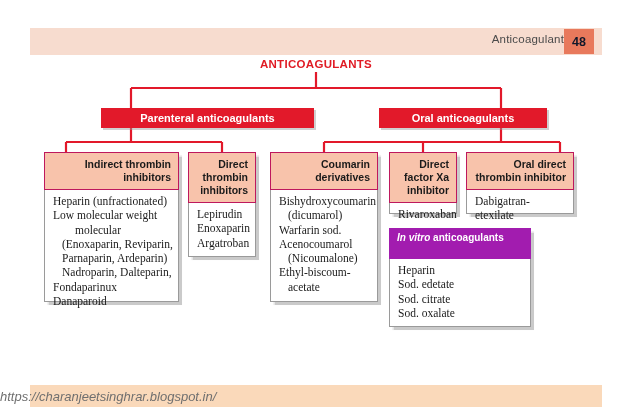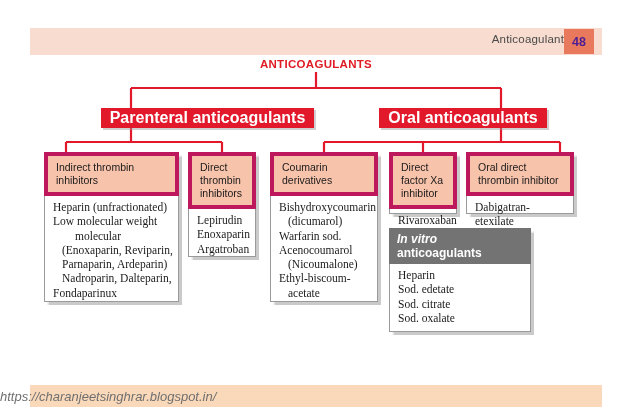--- a/index.html
+++ b/index.html
@@ -32,21 +32,21 @@
     color: #4a4a4a;
     letter-spacing: .2px;
   }
   #page-badge {
     position: absolute;
     left: 564px;
     top: 29px;
     width: 30px;
     height: 25px;
     background: #e8795c;
-    color: #4c1d95;
+    color: #0f172a;
     font-size: 12.5px;
     font-weight: bold;
     display: flex;
     align-items: center;
     justify-content: center;
   }
 
   
   #diagram {
     position: absolute;
@@ -75,48 +75,49 @@
     font-weight: bold;
     color: #e01b24;
     letter-spacing: .3px;
   }
 
   
   .red-box {
     position: absolute;
     background: #e2192a;
     color: #ffffff;
-    font-size: 16px;
+    font-size: 11px;
     font-weight: bold;
     display: flex;
     align-items: center;
     justify-content: center;
     box-shadow: 2px 2px 0 rgba(150,150,150,.45);
   }
   #box-parenteral { left: 101px; top: 108px; width: 213px; height: 20px; }
   #box-oral       { left: 379px; top: 108px; width: 168px; height: 20px; }
 
   
   .card {
     position: absolute;
     background: #ffffff;
     border: 1px solid #9a9a9a;
     box-shadow: 2.5px 2.5px 1px rgba(150,150,150,.5);
     box-sizing: border-box;
   }
   .card-head {
     background: #f8c3ab;
-    border: 4px solid #be185d;
+    border: 1px solid #be185d;
     margin: -1px;
     padding: 5px 7px 5px 8px;
     font-size: 10.5px;
-    font-weight: normal;
+    font-weight: bold;
     color: #1a1a1a;
     line-height: 13px;
     box-sizing: content-box;
+    text-align: right;
   }
   .card-body {
     padding: 5px 14px 6px 8px;
     font-family: "Liberation Serif", serif;
     font-size: 11.5px;
     color: #1a1a1a;
     line-height: 14.3px;
   }
   .card-body div { white-space: nowrap; }
   .ind1 { padding-left: 9px; }
@@ -133,25 +134,25 @@
     position: absolute;
     left: 389px;
     top: 228px;
     width: 142px;
     background: #ffffff;
     border: 1px solid #9a9a9a;
     box-shadow: 2.5px 2.5px 1px rgba(150,150,150,.5);
     box-sizing: border-box;
   }
   #invitro-head {
-    background: #737373;
+    background: #a21caf;
     color: #ffffff;
-    font-size: 12px;
-    font-weight: bold;
-    padding: 4px 6px 4px 8px;
+    font-size: 10px;
+    font-weight: bold;
+    padding: 4px 6px 16px 8px;
     margin: -1px;
   }
   #invitro-head .ital { font-style: italic; }
 
   
   #footer-band {
     position: absolute;
     left: 30px;
     top: 385px;
     width: 572px;
@@ -212,20 +213,21 @@
   <div class="card" id="card-indirect">
     <div class="card-head">Indirect thrombin inhibitors</div>
     <div class="card-body">
         <div>Heparin (unfractionated)</div>
         <div>Low molecular weight</div>
         <div class="ind2">molecular</div>
         <div class="ind1">(Enoxaparin, Reviparin,</div>
         <div class="ind1">Parnaparin, Ardeparin)</div>
         <div class="ind1">Nadroparin, Dalteparin,</div>
         <div>Fondaparinux</div>
+        <div>Danaparoid</div>
       </div>
   </div>
 
   <div class="card" id="card-direct">
     <div class="card-head">Direct thrombin inhibitors</div>
     <div class="card-body">
         <div>Lepirudin</div>
         <div>Enoxaparin</div>
         <div>Argatroban</div>
       </div>

